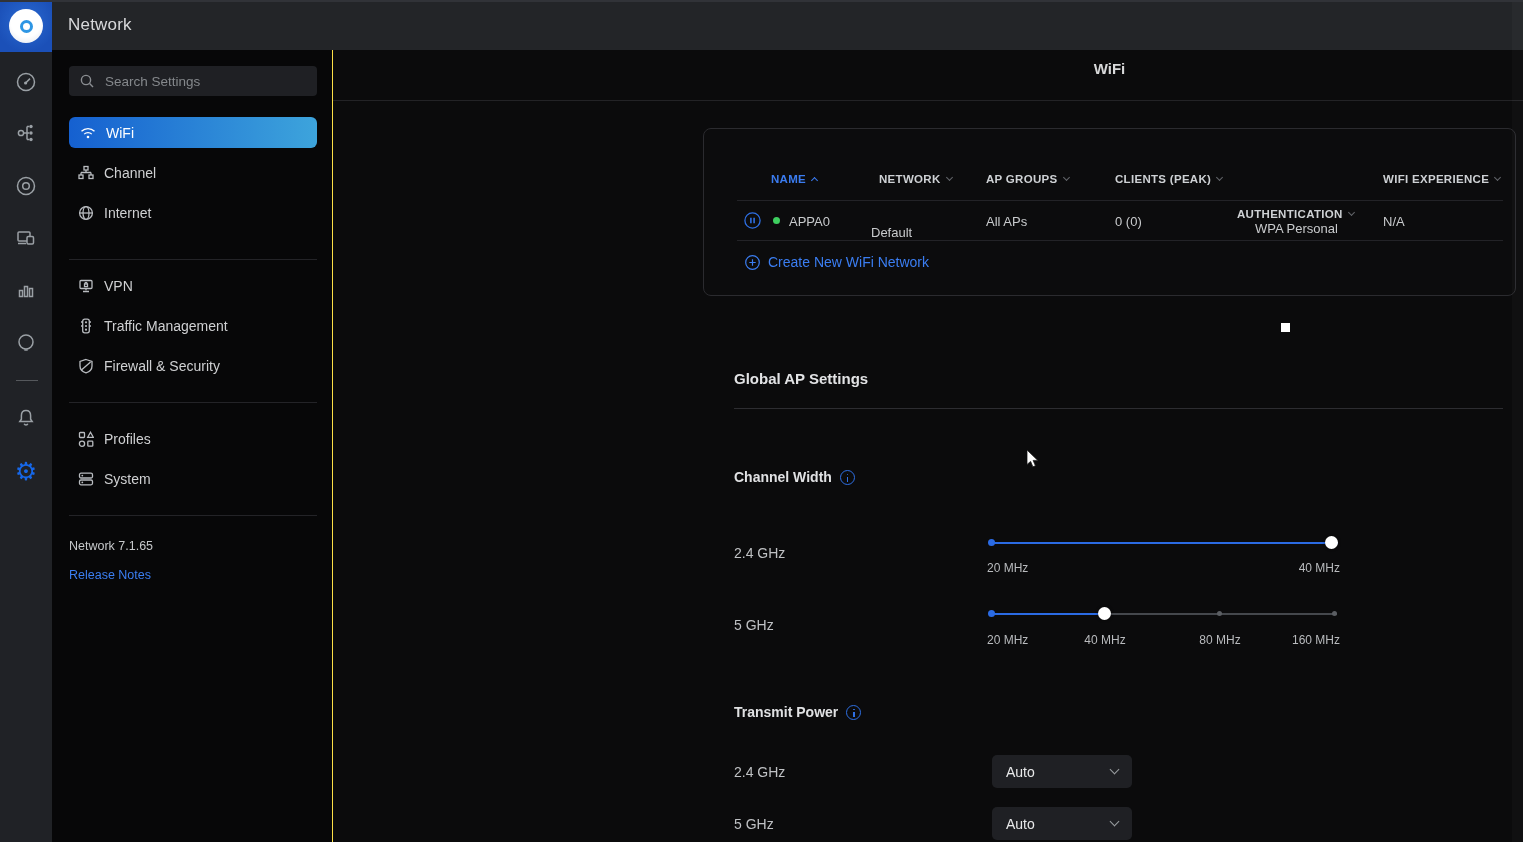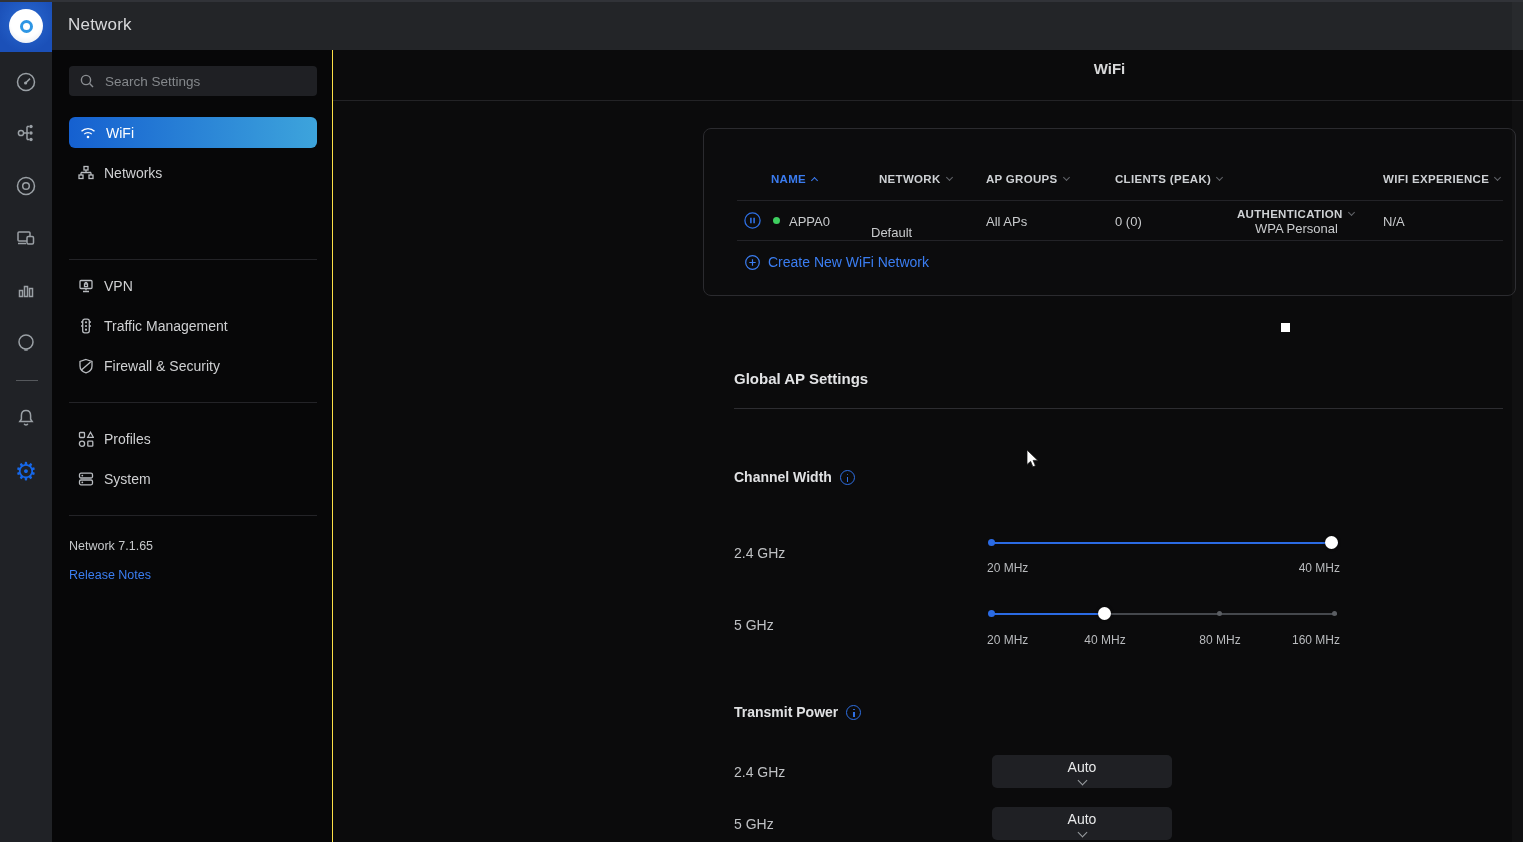--- a/index.html
+++ b/index.html
@@ -80,22 +80,22 @@
   .slider { left:990px; width:348px; height:13px; cursor:pointer; }
   .track { position:absolute; top:5.5px; height:2px; }
   .t-blue { background:#2b6be4; }
   .t-gray { background:#45484d; }
   .s-start { position:absolute; left:-2px; top:3px; width:7px; height:7px; border-radius:50%; background:#2b6be4; }
   .s-dot { position:absolute; top:4px; width:5px; height:5px; border-radius:50%; background:#5b5e63; }
   .s-handle { position:absolute; top:0; width:13px; height:13px; border-radius:50%; background:#ffffff;
               box-shadow:0 0 3px rgba(0,0,0,.6); cursor:grab; }
   .tick { position:absolute; font-size:12px; color:#b9bbbe; }
 
-  .dropdown { left:992px; width:180px; height:33px; background:#1f2024; border-radius:5px;
-              display:flex; align-items:center; padding:4px 14px; cursor:pointer;flex-direction:column; }
+  .dropdown { left:992px; width:140px; height:33px; background:#1f2024; border-radius:5px;
+              display:flex; align-items:center; padding:16px 14px; cursor:pointer; }
   .dropdown .val { font-size:14px; color:#e8e9ea; flex:1; }
   .dd-caret { width:7px; height:7px; border-right:1.5px solid #9a9da1; border-bottom:1.5px solid #9a9da1;
               transform:rotate(45deg); margin-top:-4px; }
 
   .info-ic { width:15px; height:15px; border:1px solid #2e6fe3; border-radius:50%;
              position:relative; cursor:pointer; flex:0 0 15px; }
   .info-ic::before { content:""; position:absolute; left:6px; top:3px; width:1.4px; height:1.4px;
                      border-radius:50%; background:#2e6fe3; }
   .info-ic::after { content:""; position:absolute; left:6px; top:6px; width:1.4px; height:5px;
                     background:#2e6fe3; }
@@ -194,23 +194,31 @@
       <span class="lbl">WiFi</span>
     </div>
 
     <div class="abs nav-item" style="top:111px;">
       <svg width="16" height="16" viewBox="0 0 16 16">
         <rect x="6" y="1.5" width="4" height="3.5"></rect>
         <path d="M8 5 V7.5 M3 7.5 H13 M3 7.5 V10 M13 7.5 V10"></path>
         <rect x="1" y="10" width="4" height="3.5"></rect>
         <rect x="11" y="10" width="4" height="3.5"></rect>
       </svg>
-      <span class="lbl">Networks</span>
-    </div>
-
+      <span class="lbl">Channel</span>
+    </div>
+
+    <div class="abs nav-item" style="top:151px;">
+      <svg width="16" height="16" viewBox="0 0 16 16">
+        <circle cx="8" cy="8" r="6.4"></circle>
+        <ellipse cx="8" cy="8" rx="3" ry="6.4"></ellipse>
+        <path d="M1.6 8 H14.4"></path>
+      </svg>
+      <span class="lbl">Internet</span>
+    </div>
 
     <div class="abs side-div" style="top:209px;"></div>
 
     <div class="abs nav-item" style="top:224px;">
       <svg width="16" height="16" viewBox="0 0 16 16">
         <rect x="2" y="2.5" width="12" height="8" rx="1"></rect>
         <rect x="6.5" y="6" width="3" height="2.6"></rect>
         <path d="M7 6 V5.3 a1 1 0 0 1 2 0 V6"></path>
         <path d="M8 10.5 V12.3 M5 13.5 H11"></path>
       </svg>

